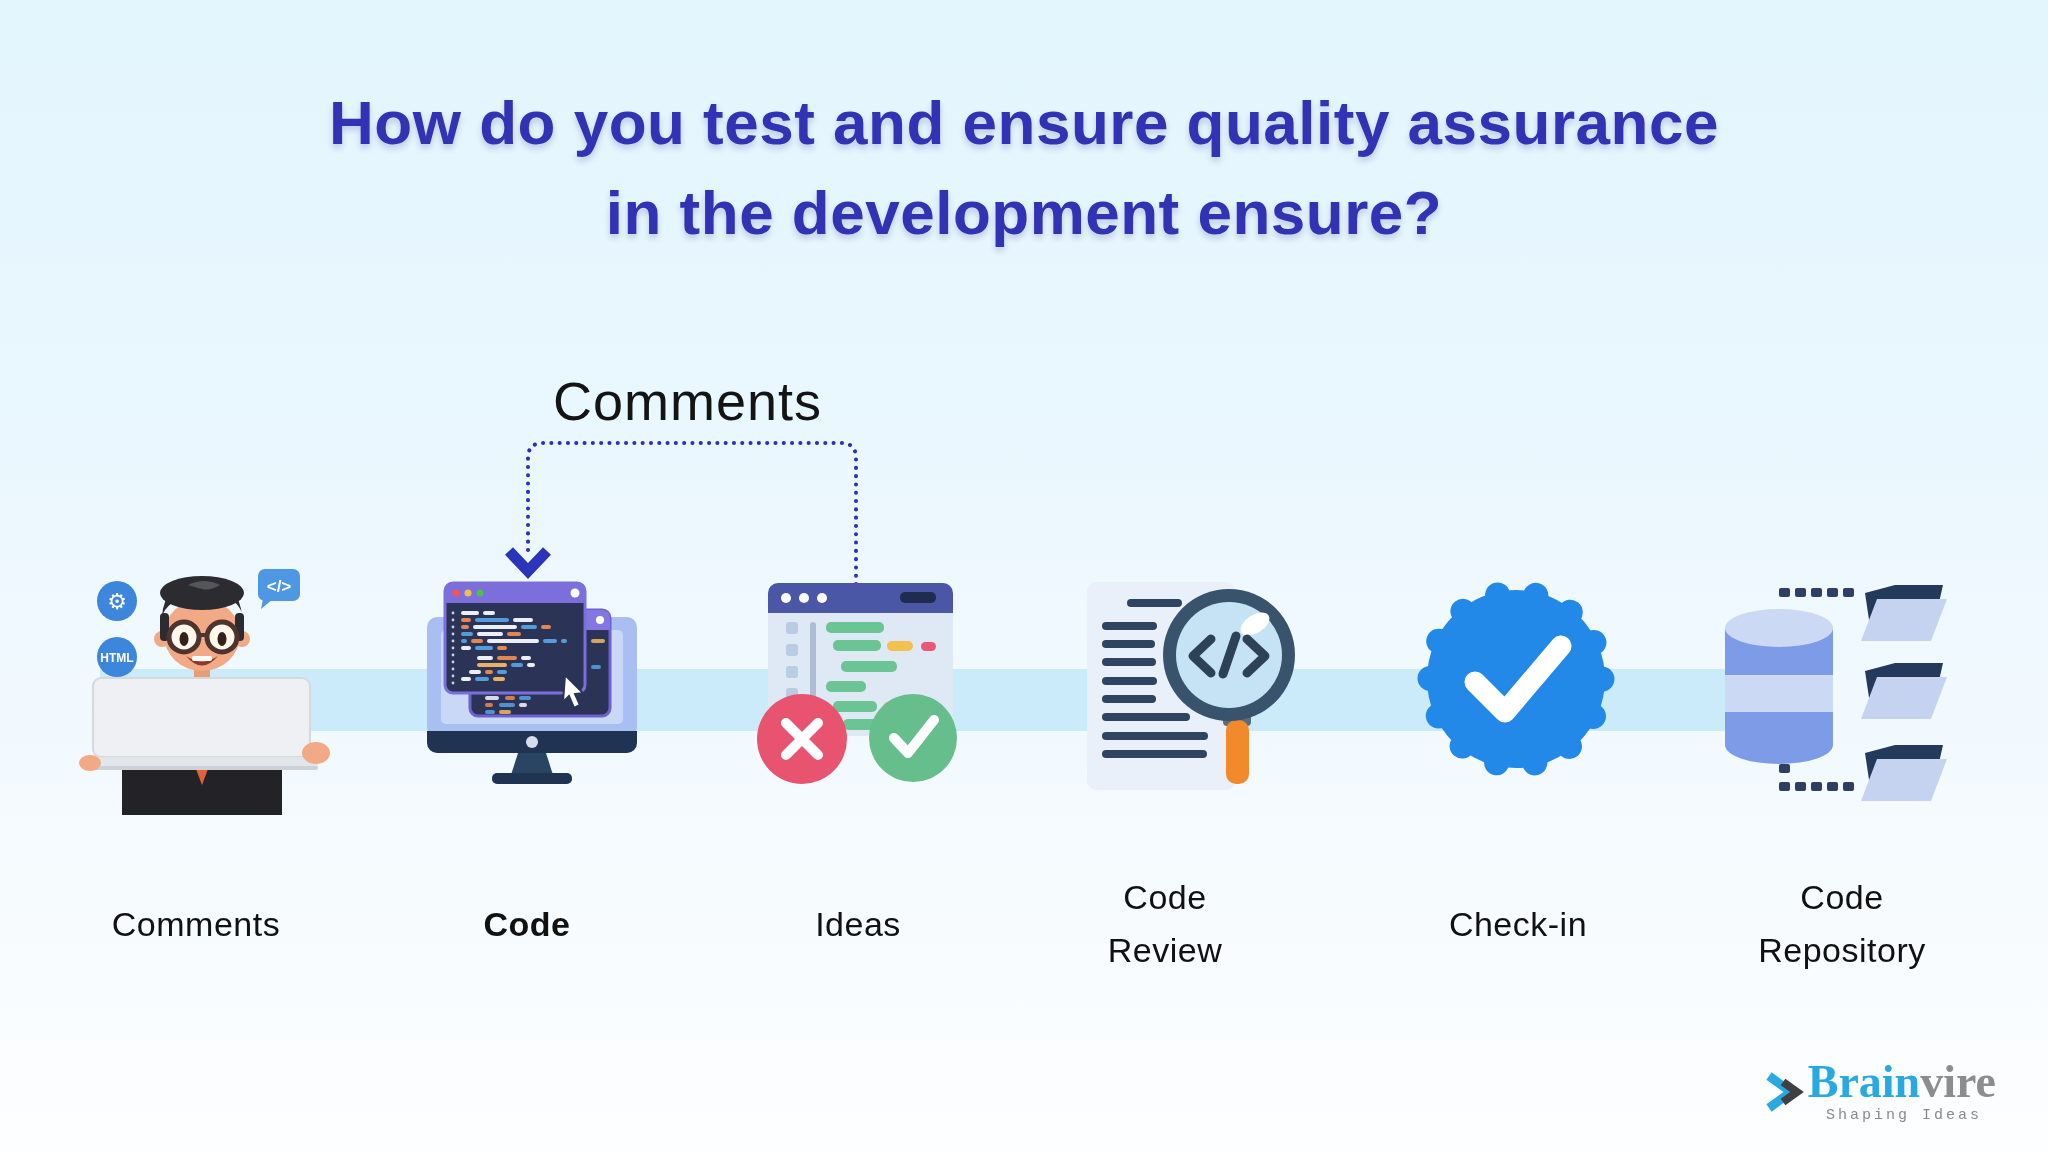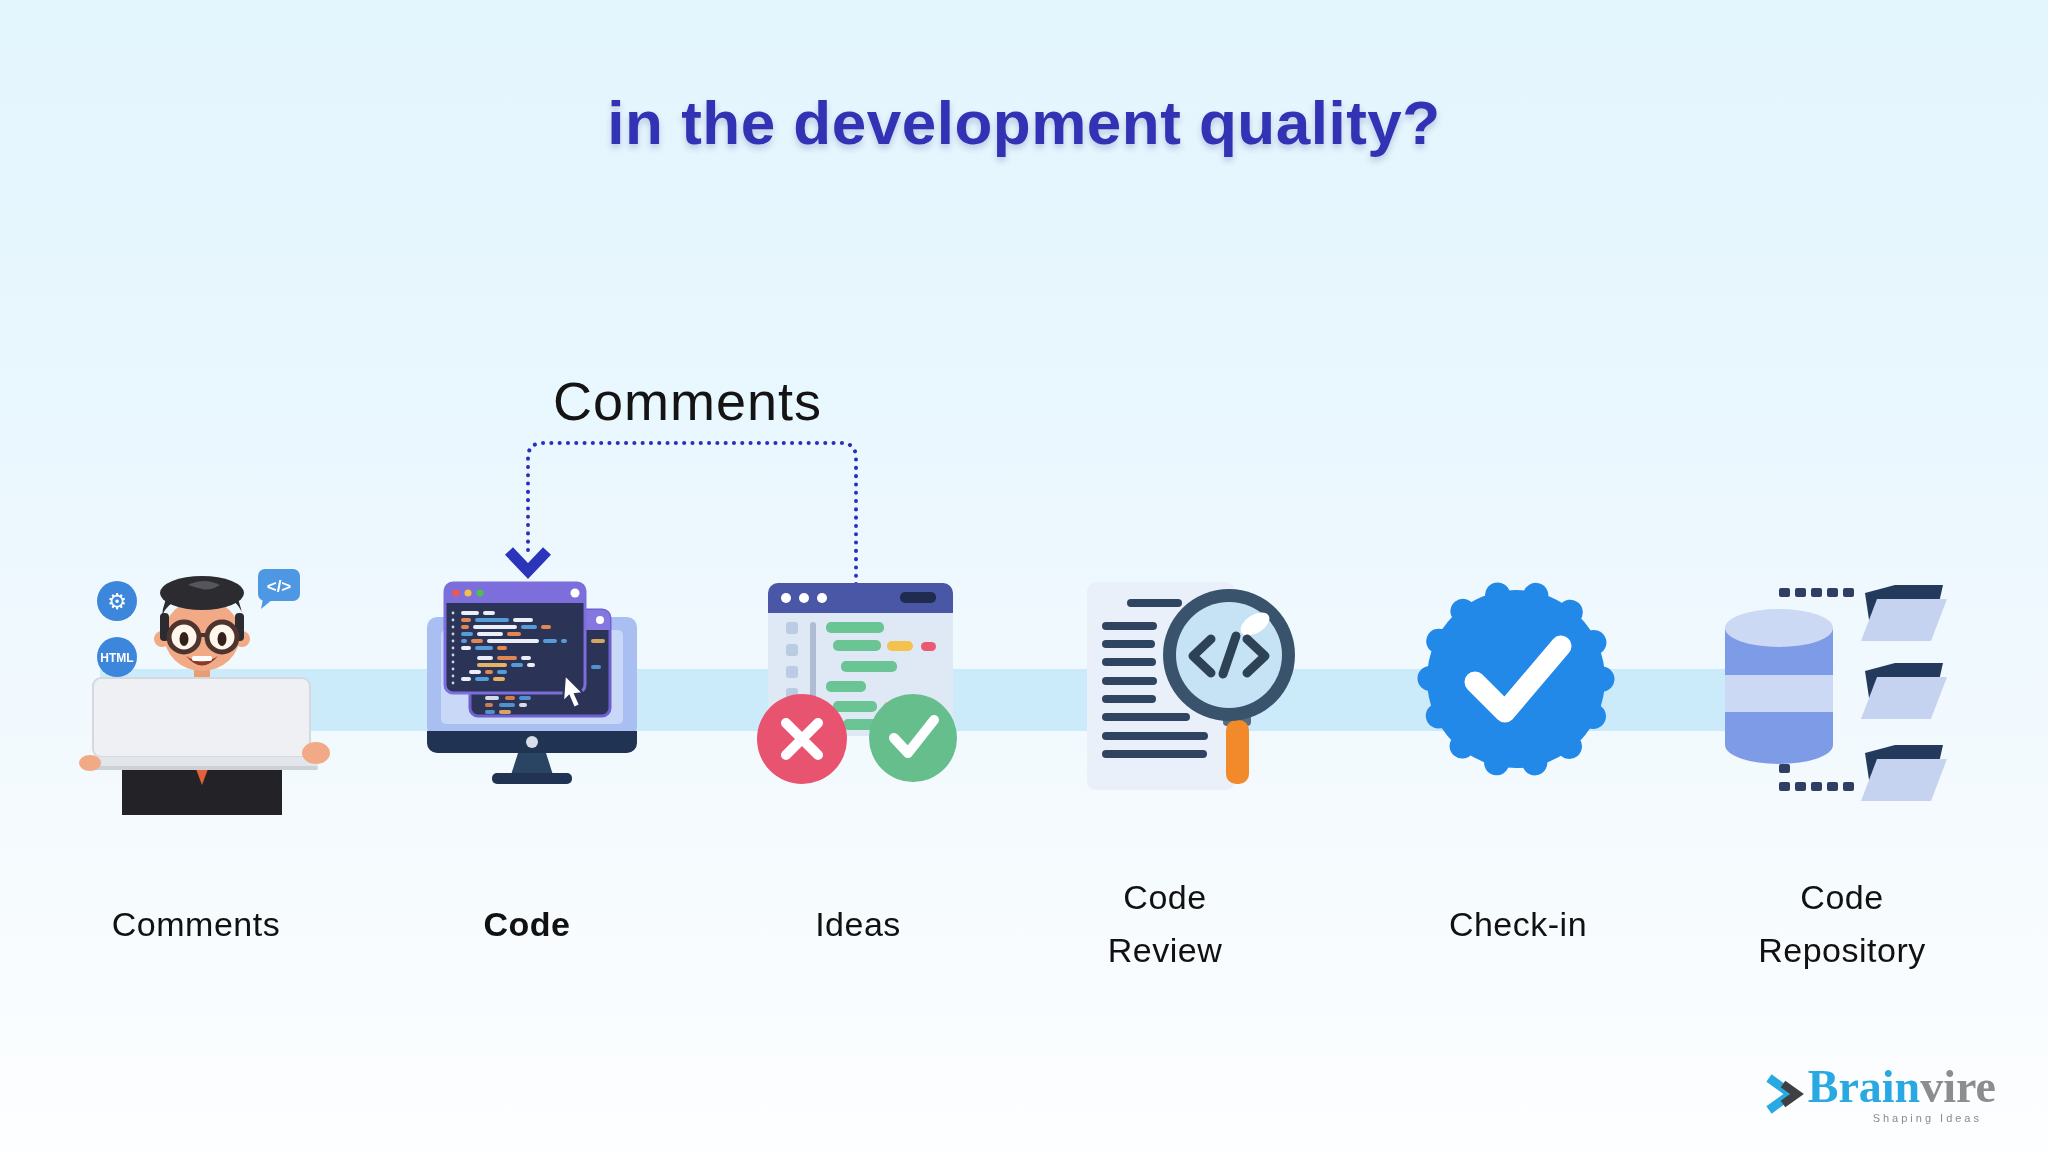--- a/index.html
+++ b/index.html
@@ -39,30 +39,31 @@
     position:absolute;right:52px;bottom:28px;display:flex;align-items:center;gap:0;
   }
   .logo-text{display:flex;flex-direction:column;align-items:flex-end;}
   .brand{
     font-family:"Liberation Serif","DejaVu Serif",serif;font-weight:700;
     font-size:46px;line-height:46px;letter-spacing:0px;
   }
   .brand .b1{color:#29a9e1;}
   .brand .b2{color:#8d8d8d;}
   .tagline{
-    font-size:11px;color:#8a8a8a;letter-spacing:3px;margin-top:2px;padding-right:14px;
+    font-size:15px;color:#8a8a8a;letter-spacing:3px;margin-top:2px;padding-right:14px;font-family:Liberation Mono, monospace;
   }
 </style>
 </head>
 <body>
 
 <div class="canvas">
 
   <div class="title">
-    <div>in the development quality?</div>
+    <div>How do you test and ensure quality assurance</div>
+    <div>in the development ensure?</div>
   </div>
 
   <div class="comments-label">Comments</div>
 
   <svg class="icon" style="left:490px;top:425px" width="390" height="170" viewBox="490 425 390 170">
     <path d="M528 550 V458 Q528 443 543 443 H841 Q856 443 856 458 V588" fill="none" stroke="#2b2fc0" stroke-width="4" stroke-linecap="round" stroke-dasharray="0.1 8.2"></path>
     <path d="M509 551 L528 571 L547 551" fill="none" stroke="#2b35bc" stroke-width="11" stroke-linecap="butt" stroke-linejoin="miter"></path>
   </svg>
 
   <div class="flow-band"></div>

